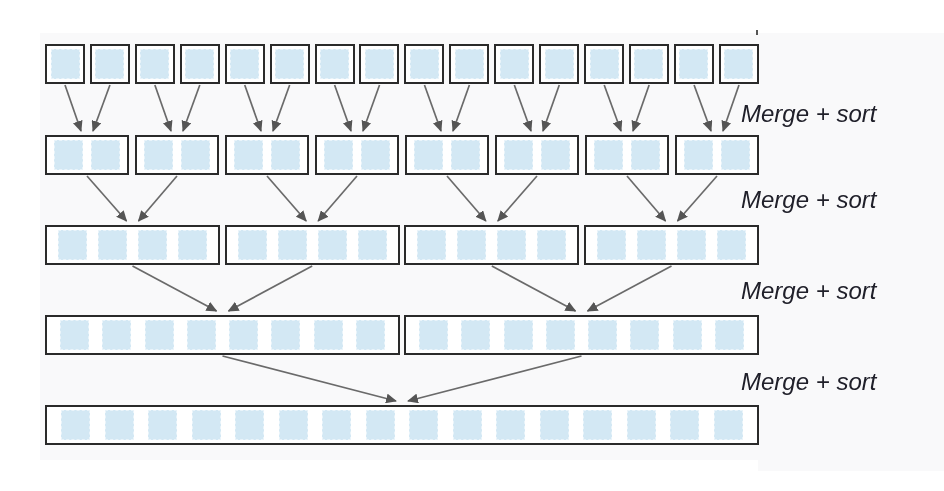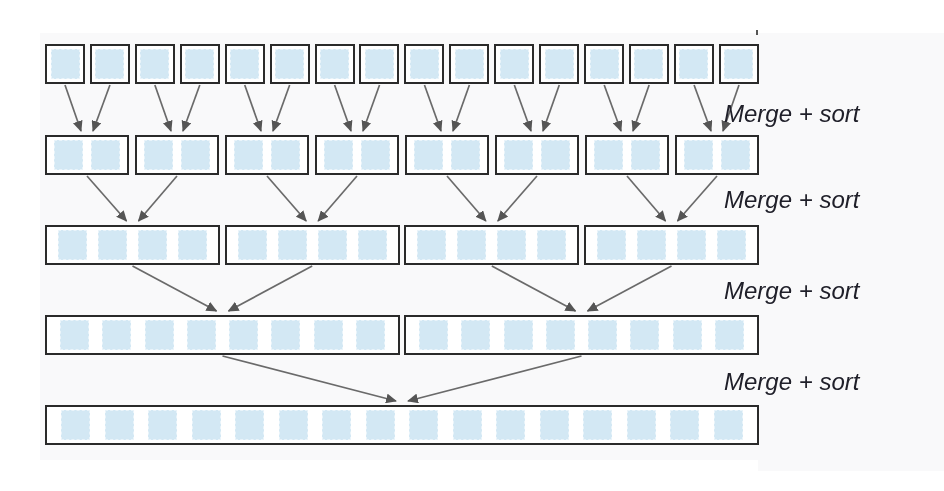--- a/index.html
+++ b/index.html
@@ -59,21 +59,21 @@
     border: 1px dashed #eaf4fa;
   }
   #arrow-svg {
     position: absolute;
     left: 0; top: 0;
     width: 944px; height: 491px;
     pointer-events: none;
   }
   .merge-label {
     position: absolute;
-    left: 724px;
+    left: 741px;
     width: 176px;
     height: 32px;
     line-height: 32px;
     font-style: italic;
     font-size: 24px;
     letter-spacing: 0px;
     color: var(--label-color, #20202a);
     white-space: nowrap;
   }
   .artifact-dot {

